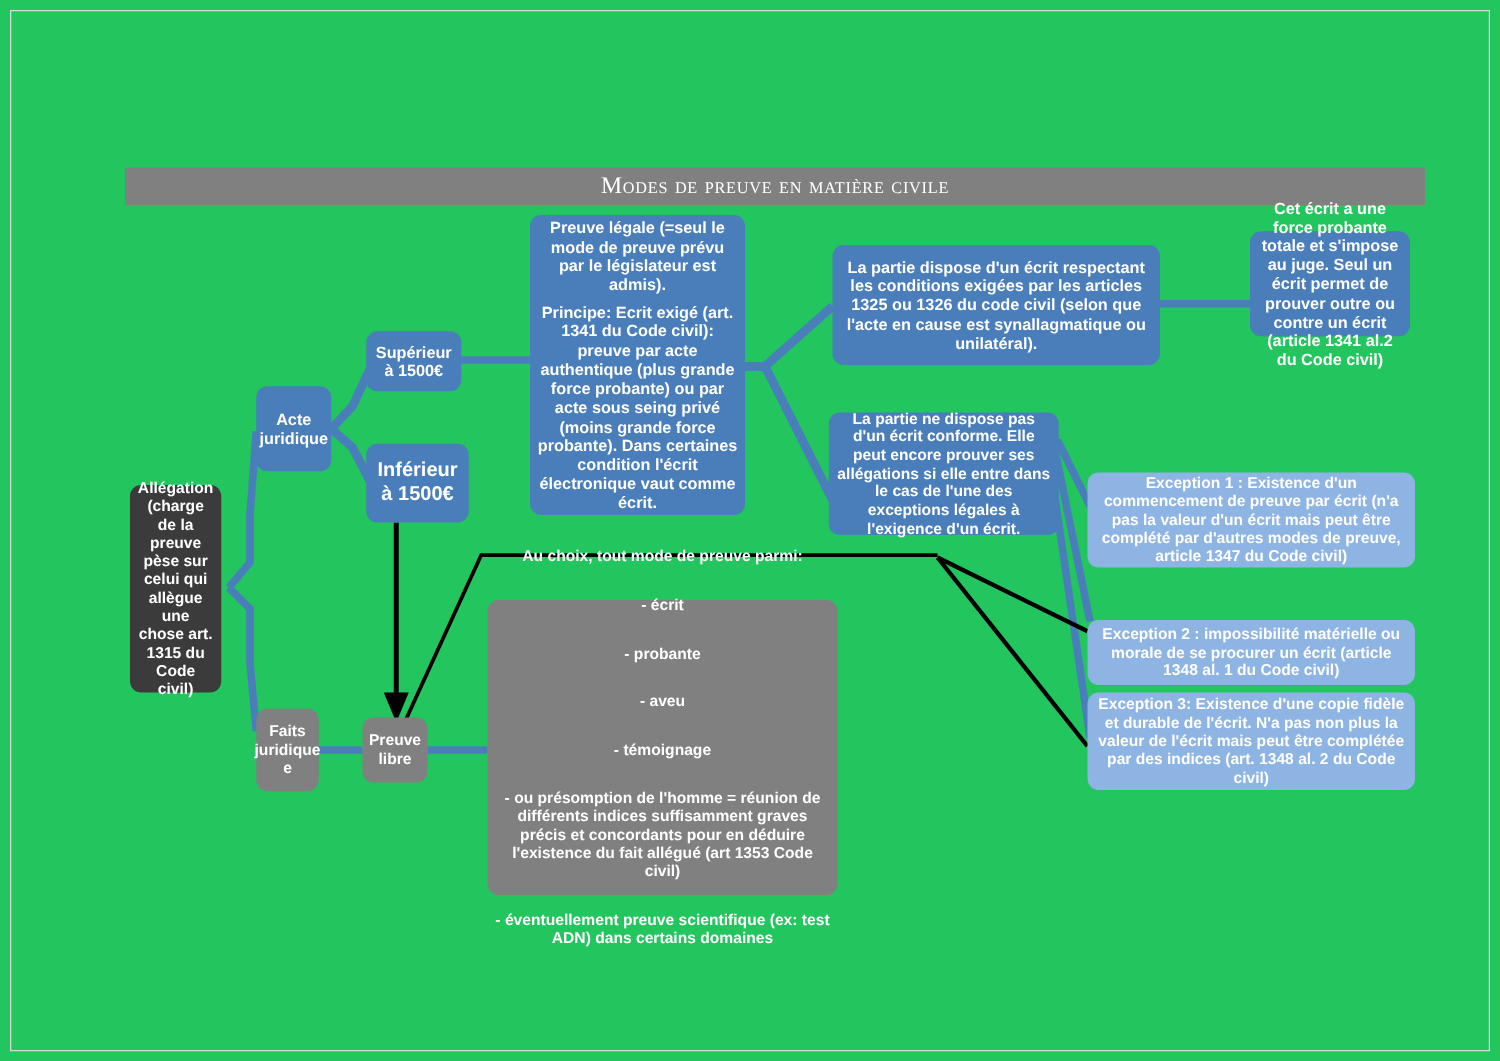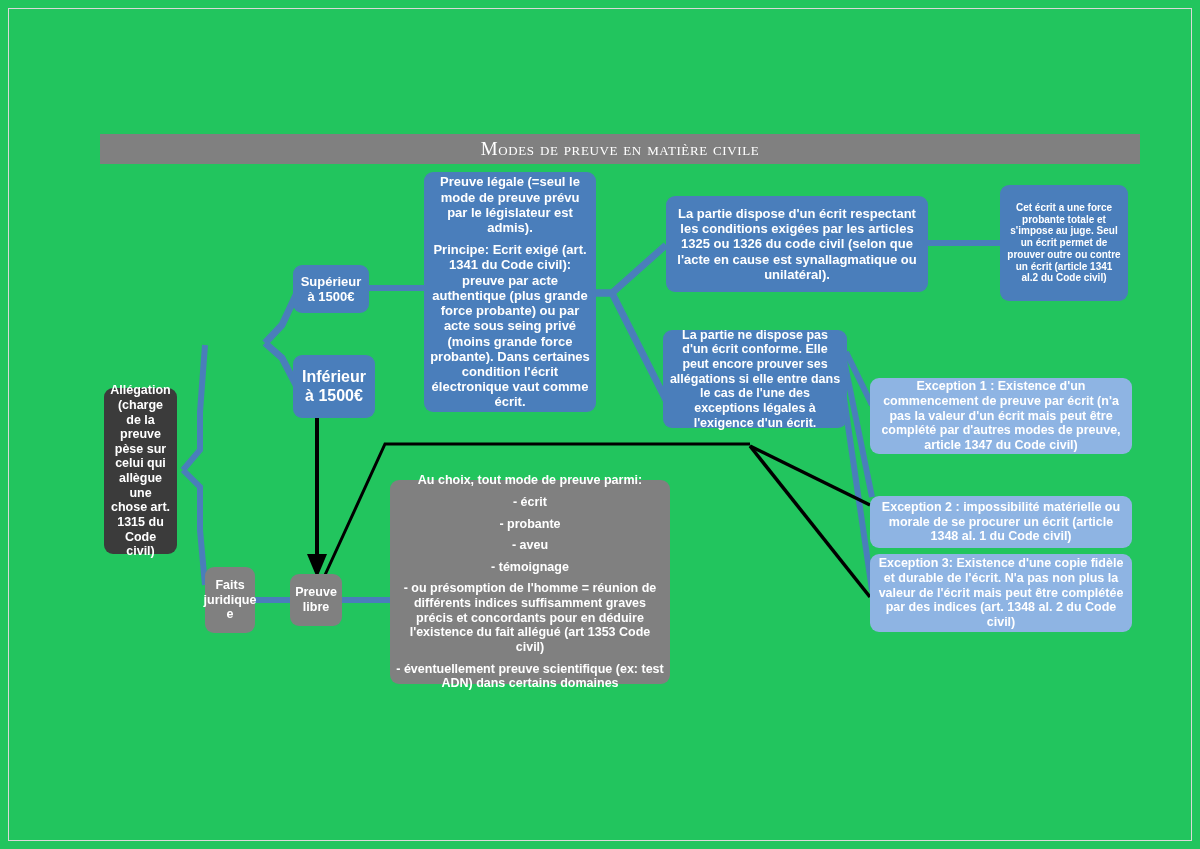--- a/index.html
+++ b/index.html
@@ -59,20 +59,23 @@
   </svg>
 
   <div class="banner" style="left:100px;top:134px;width:1040px;height:30px;">
     <span class="banner-title">Modes de preuve en matière civile</span>
   </div>
 
   <div class="box darkgray" style="left:104px;top:388px;width:73px;height:166px;font-size:12.5px;">
     <span class="p">Allégation (charge de la preuve pèse sur celui qui allègue une chose art. 1315 du Code civil)</span>
   </div>
 
+  <div class="box blue" style="left:205px;top:309px;width:60px;height:68px;font-size:13px;">
+    <span class="p">Acte juridique</span>
+  </div>
 
   <div class="box gray" style="left:205px;top:567px;width:50px;height:66px;font-size:12.5px;">
     <span class="p">Faits juridique e</span>
   </div>
 
   <div class="box blue" style="left:293px;top:265px;width:76px;height:48px;font-size:13px;">
     <span class="p">Supérieur à 1500€</span>
   </div>
 
   <div class="box blue" style="left:293px;top:355px;width:82px;height:63px;font-size:16px;">
@@ -85,41 +88,41 @@
 
   <div class="box blue" style="left:424px;top:172px;width:172px;height:240px;font-size:13px;">
     <span class="p">Preuve légale (=seul le mode de preuve prévu par le législateur est admis).</span>
     <span class="p">Principe: Ecrit exigé (art. 1341 du Code civil): preuve par acte authentique (plus grande force probante) ou par acte sous seing privé (moins grande force probante). Dans certaines condition l'écrit électronique vaut comme écrit.</span>
   </div>
 
   <div class="box blue" style="left:666px;top:196px;width:262px;height:96px;font-size:13px;">
     <span class="p">La partie dispose d'un écrit respectant les conditions exigées par les articles 1325 ou 1326 du code civil (selon que l'acte en cause est synallagmatique ou unilatéral).</span>
   </div>
 
-  <div class="box blue" style="left:1000px;top:185px;width:128px;height:116px;font-size:10px;">
+  <div class="box blue" style="left:1000px;top:185px;width:128px;height:84px;font-size:13px;">
     <span class="p">Cet écrit a une force probante totale et s'impose au juge. Seul un écrit permet de prouver outre ou contre un écrit (article 1341 al.2 du Code civil)</span>
   </div>
 
   <div class="box blue" style="left:663px;top:330px;width:184px;height:98px;font-size:12.5px;">
     <span class="p">La partie ne dispose pas d'un écrit conforme. Elle peut encore prouver ses allégations si elle entre dans le cas de l'une des exceptions légales à l'exigence d'un écrit.</span>
   </div>
 
   <div class="box lightblue" style="left:870px;top:378px;width:262px;height:76px;font-size:12.5px;">
     <span class="p">Exception 1 : Existence d'un commencement de preuve par écrit (n'a pas la valeur d'un écrit mais peut être complété par d'autres modes de preuve, article 1347 du Code civil)</span>
   </div>
 
   <div class="box lightblue" style="left:870px;top:476px;width:262px;height:52px;font-size:12.5px;margin-top:20px;">
     <span class="p">Exception 2 : impossibilité matérielle ou morale de se procurer un écrit (article 1348 al. 1 du Code civil)</span>
   </div>
 
   <div class="box lightblue" style="left:870px;top:554px;width:262px;height:78px;font-size:12.5px;">
     <span class="p">Exception 3: Existence d'une copie fidèle et durable de l'écrit. N'a pas non plus la valeur de l'écrit mais peut être complétée par des indices (art. 1348 al. 2 du Code civil)</span>
   </div>
 
-  <div class="box gray" style="left:390px;top:480px;width:280px;height:204px;font-size:12.5px;">
+  <div class="box gray" style="left:390px;top:480px;width:280px;height:236px;font-size:12.5px;gap:17px;">
     <span class="p">Au choix, tout mode de preuve parmi:</span>
     <span class="p">- écrit</span>
     <span class="p">- probante</span>
     <span class="p">- aveu</span>
     <span class="p">- témoignage</span>
     <span class="p">- ou présomption de l'homme = réunion de différents indices suffisamment graves précis et concordants pour en déduire l'existence du fait allégué (art 1353 Code civil)</span>
     <span class="p">- éventuellement preuve scientifique (ex: test ADN) dans certains domaines</span>
   </div>
 </div>
 

